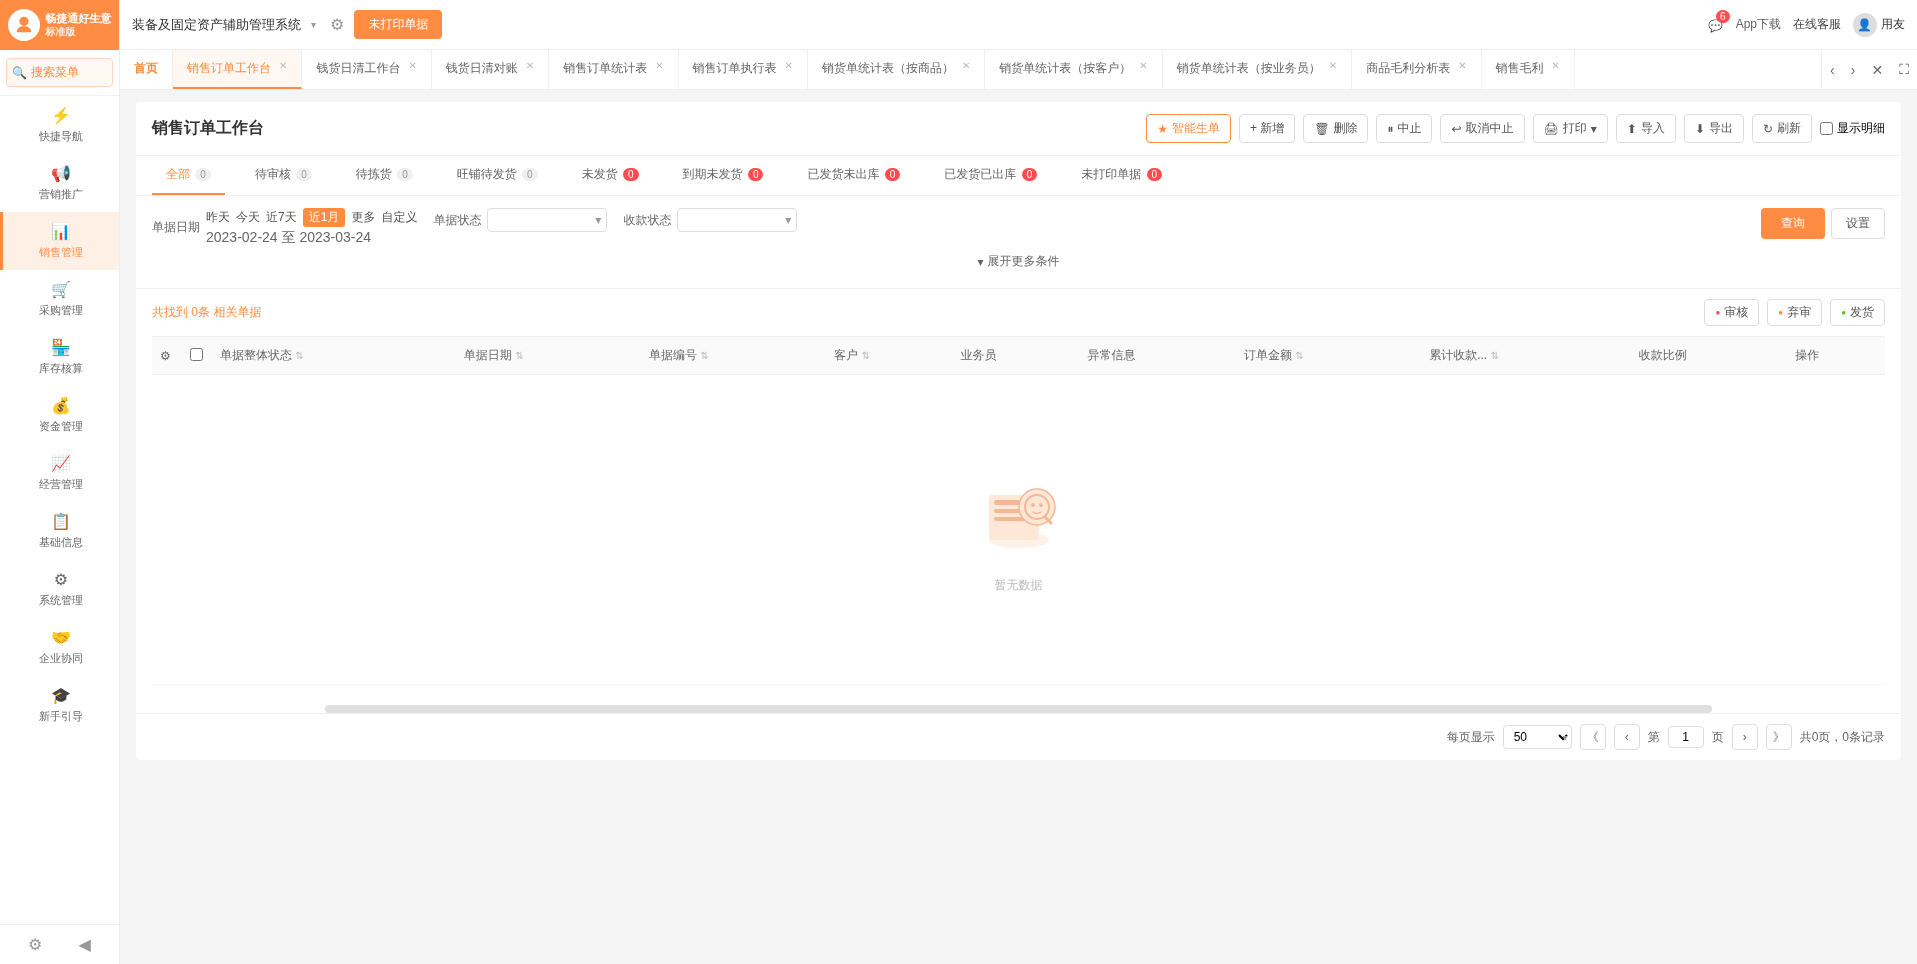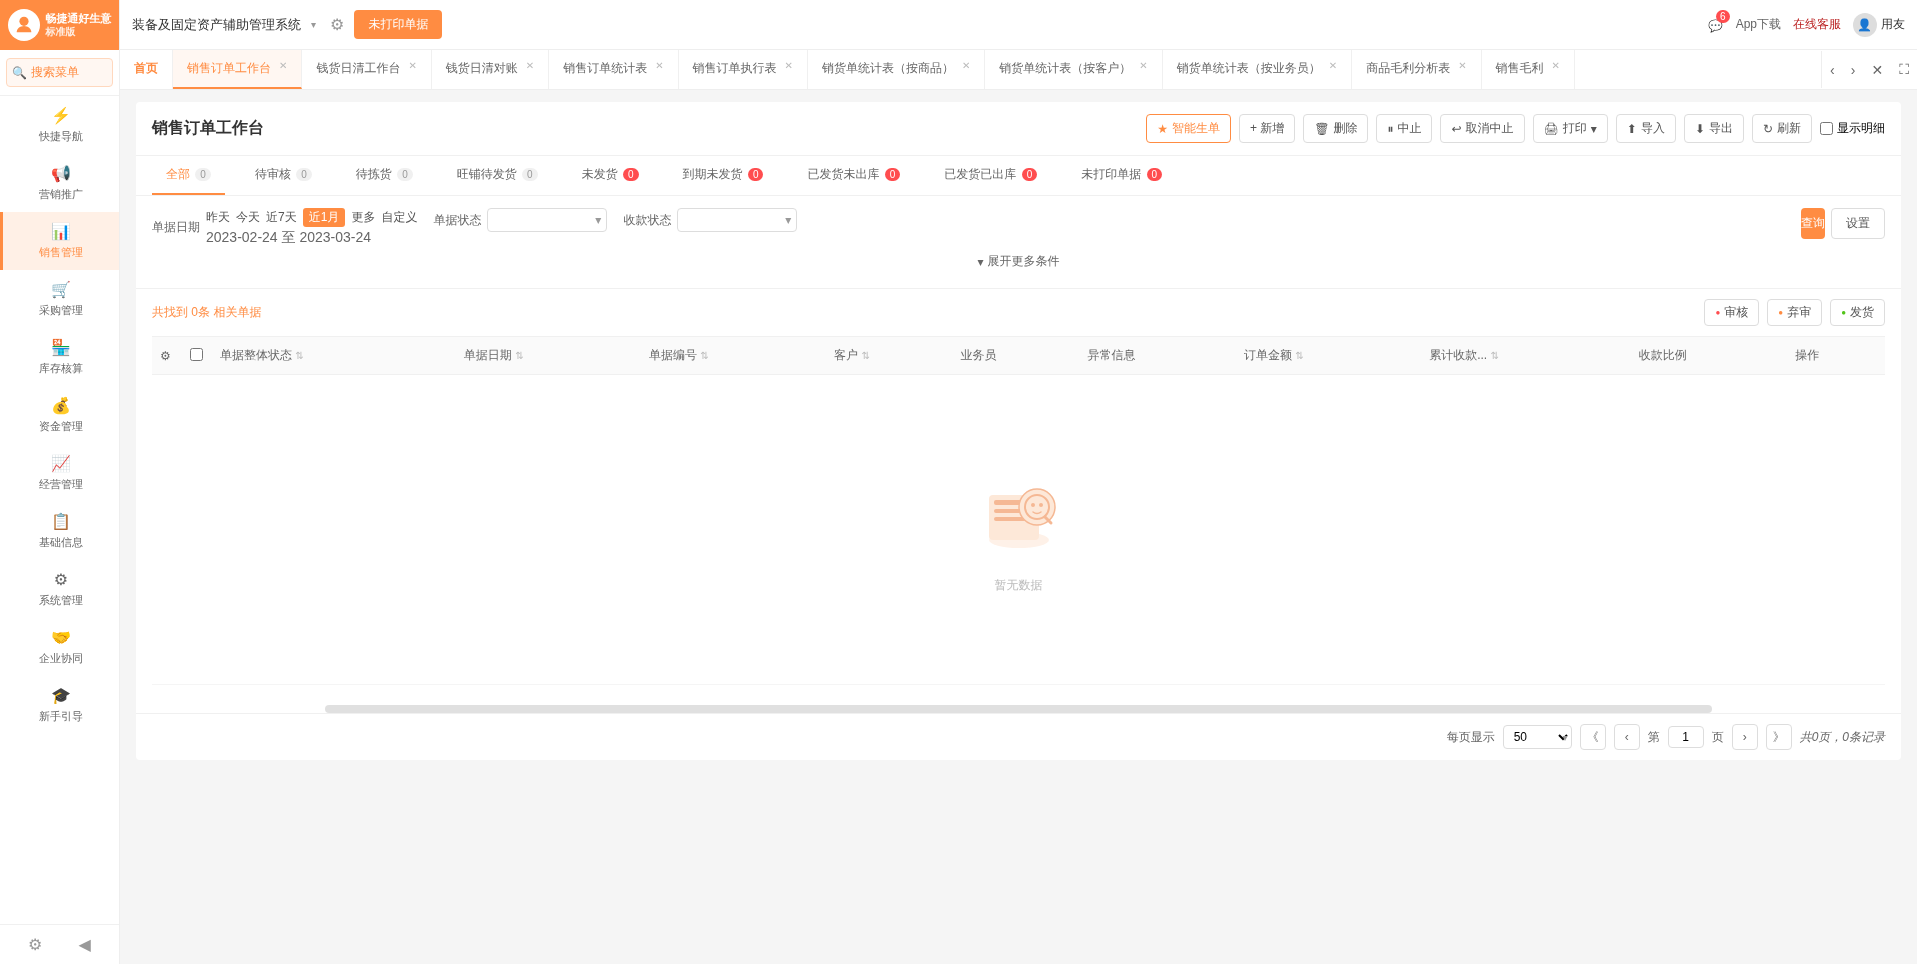--- a/index.html
+++ b/index.html
@@ -62,21 +62,21 @@
     .filter-item { display: flex; align-items: center; gap: 6px; }
     .filter-label { color: #666; white-space: nowrap; }
     .filter-date-links { display: flex; gap: 6px; align-items: center; }
     .filter-date-link { color: #555; cursor: pointer; }
     .filter-date-link.active { color: #ff8c42; background: #ff8c42; color: #fff; border-radius: 3px; padding: 1px 6px; }
     .filter-date-range { color: #666; font-size: 14px; margin-top: 2px; }
     .filter-select { border: 1px solid #ddd; border-radius: 4px; padding: 4px 24px 4px 8px; color: #333; background: #fff; cursor: pointer; appearance: none; min-width: 120px; position: relative; }
     .filter-select-wrap { position: relative; display: inline-block; }
     .filter-select-wrap::after { content: '▾'; position: absolute; right: 6px; top: 50%; transform: translateY(-50%); color: #999; pointer-events: none; }
     .filter-btns { margin-left: auto; display: flex; gap: 6px; }
-    .btn-query { background: #ff8c42; color: #fff; border: none; border-radius: 4px; padding: 6px 0; cursor: pointer; }
+    .btn-query { background: #ff8c42; color: #fff; border: none; border-radius: 4px; padding: 6px 20px; cursor: pointer; }
     .btn-setting { background: #fff; border: 1px solid #ddd; color: #555; border-radius: 4px; padding: 6px 14px; cursor: pointer; }
     .expand-row { display: flex; justify-content: center; padding: 6px 0; }
     .expand-btn { color: #666; cursor: pointer; font-size: 12px; display: flex; align-items: center; gap: 4px; }
 
     
     .table-section { padding: 0 16px 16px; }
     .table-summary { display: flex; align-items: center; justify-content: space-between; padding: 10px 0; }
     .table-summary-left { color: #666; }
     .table-summary-left span { color: #ff8c42; }
     .table-summary-right { display: flex; gap: 8px; }
@@ -95,21 +95,21 @@
 
     
     .pagination { display: flex; align-items: center; justify-content: flex-end; padding: 10px 16px; gap: 8px; border-top: 1px solid #f0f0f0; }
     .pagination-label { color: #666; }
     .pagination-select-wrap { position: relative; display: inline-block; }
     .pagination-select { border: 1px solid #ddd; border-radius: 4px; padding: 3px 20px 3px 6px; background: #fff; }
     .pagination-select-wrap::after { content: '▾'; position: absolute; right: 4px; top: 50%; transform: translateY(-50%); color: #999; pointer-events: none; font-size: 10px; }
     .pagination-btn { border: 1px solid #ddd; background: #fff; border-radius: 4px; width: 26px; height: 26px; cursor: pointer; display: flex; align-items: center; justify-content: center; color: #666; }
     .pagination-btn:disabled { color: #bbb; cursor: default; }
     .pagination-input { border: 1px solid #ddd; border-radius: 4px; width: 36px; text-align: center; padding: 3px 4px; }
-    .pagination-info { color: #666; font-style: italic; }
+    .pagination-info { color: #666; }
 
     
     .topbar-dropdown { cursor: pointer; color: #999; font-size: 10px; }
   </style>
 </head>
 <body>
 
 <div class="sidebar">
   <div class="sidebar-logo">
     <div class="sidebar-logo-icon">
@@ -191,21 +191,21 @@
     <span class="topbar-dropdown">▾</span>
     <span style="color:#999;font-size:16px;margin-left:4px;">⚙</span>
     <button class="topbar-btn-orange">未打印单据</button>
     <div style="flex:1;"></div>
     <div class="topbar-actions">
       <div class="topbar-icon-btn" style="position:relative;">
         <span>💬</span>
         <span class="topbar-badge">6</span>
       </div>
       <span style="color:#666;cursor:pointer;">App下载</span>
-      <span style="color:#b91c1c;cursor:pointer;">在线客服</span>
+      <span style="color:#404040;cursor:pointer;">在线客服</span>
       <div class="topbar-user">
         <div class="topbar-user-avatar">
           <span>👤</span>
         </div>
         <span>用友</span>
       </div>
     </div>
   </div>
 
   <div class="tabbar">

